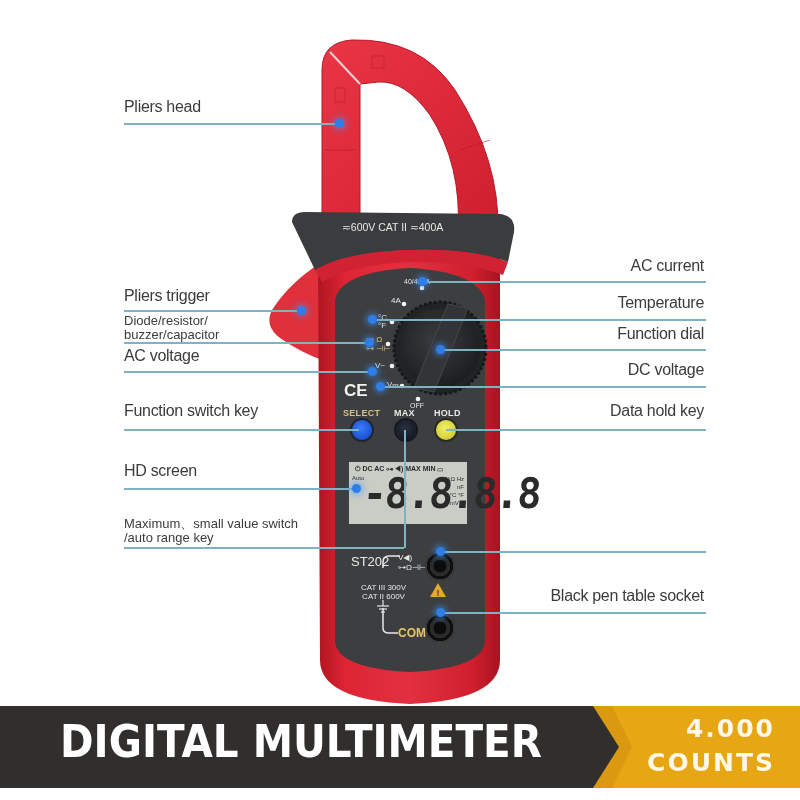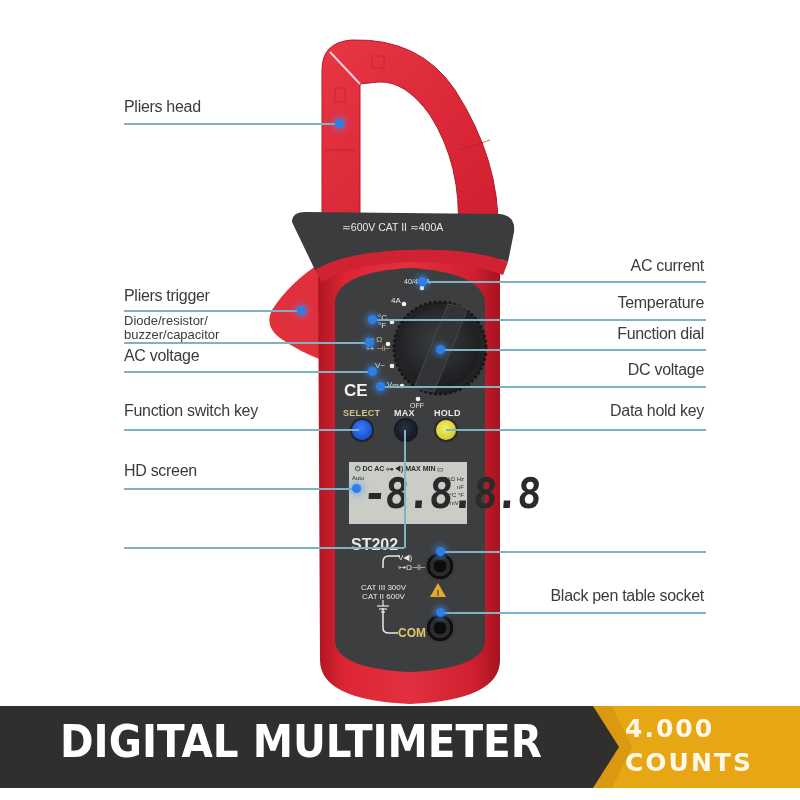--- a/index.html
+++ b/index.html
@@ -95,21 +95,21 @@
     }
     .banner-gold {
       position: absolute; left: 565px; top: 0; width: 235px; height: 82px; background: #e7a614;
     }
     .banner-title {
       position: absolute; left: 60px; top: 14px; font-size: 44px; font-weight: bold;
       color: #ffffff; letter-spacing: 0px; line-height: 1;
       font-family: "DejaVu Sans", sans-serif; transform: scaleX(0.92); transform-origin: left center;
     }
     .banner-count {
-      position: absolute; left: 625px; top: 6px; width: 150px; text-align: left;
+      position: absolute; left: 625px; top: 6px; width: 150px; text-align: right;
       font-family: "DejaVu Sans", sans-serif; font-weight: bold; color: #fff8e8;
       font-size: 25px; line-height: 34px; letter-spacing: 2px;
     }
   </style>
 </head>
 <body>
 
 <div class="stage">
 
   <svg class="svgdev" width="800" height="800" viewBox="0 0 800 800">
@@ -203,21 +203,21 @@
 
   <div class="lcd">
     <div class="lcd-top">⏻ DC AC ⊶ ◀) MAX MIN ▭</div>
     <div class="lcd-auto">Auto</div>
     <div class="lcd-digits">-8.8.8.8</div>
     <div class="lcd-units" style="white-space:pre;"><span>MkΩ Hz
 nF
 °C °F
 mV A</span></div>
   </div>
-  <div class="dev-text" style="left:351px; top:537px; font-size:16px; font-weight:bold;">ST202</div>
+  <div class="dev-text" style="left:351px; top:555px; font-size:13px; font-weight:normal;">ST202</div>
 
   <div class="dev-text" style="left:398px; top:553px; font-size:8px; line-height:10px; white-space:pre;"><span>V◀)
 ⊶Ω⊣⊢</span></div>
   <div class="dev-text" style="left:361px; top:583px; font-size:8px; line-height:9px; white-space:pre; text-align:center;"><span>CAT III 300V
 CAT II 600V</span></div>
   <div class="dev-text" style="left:398px; top:627px; font-size:12px; font-weight:bold; color:#e6c56a;">COM</div>
   <div class="socket" style="left:425px; top:551px;"></div>
   <div class="socket" style="left:425px; top:613px;"></div>
 
   <div class="label lg" style="left:124px; top:99px;">Pliers head</div>
@@ -237,20 +237,22 @@
   <div class="line" style="left:124px; top:371px; width:248px;"></div>
   <div class="dot" style="left:368px; top:367px;"></div>
 
   <div class="label lg" style="left:124px; top:403px;">Function switch key</div>
   <div class="line" style="left:124px; top:429px; width:235px;"></div>
 
   <div class="label lg" style="left:124px; top:463px;">HD screen</div>
   <div class="line" style="left:124px; top:488px; width:232px;"></div>
   <div class="dot" style="left:352px; top:484px;"></div>
 
+  <div class="label sm" style="left:124px; top:517px; white-space:pre;"><span>Maximum、small value switch
+/auto range key</span></div>
   <div class="line" style="left:124px; top:547px; width:280px;"></div>
   <div class="line" style="left:404px; top:430px; width:2px; height:118px;"></div>
 
   <div class="label lg right" style="right:96px; top:258px;">AC current</div>
   <div class="line" style="left:422px; top:281px; width:284px;"></div>
   <div class="dot" style="left:418px; top:277px;"></div>
 
   <div class="label lg right" style="right:96px; top:295px;">Temperature</div>
   <div class="line" style="left:375px; top:319px; width:331px;"></div>
   <div class="dot" style="left:368px; top:315px;"></div>

